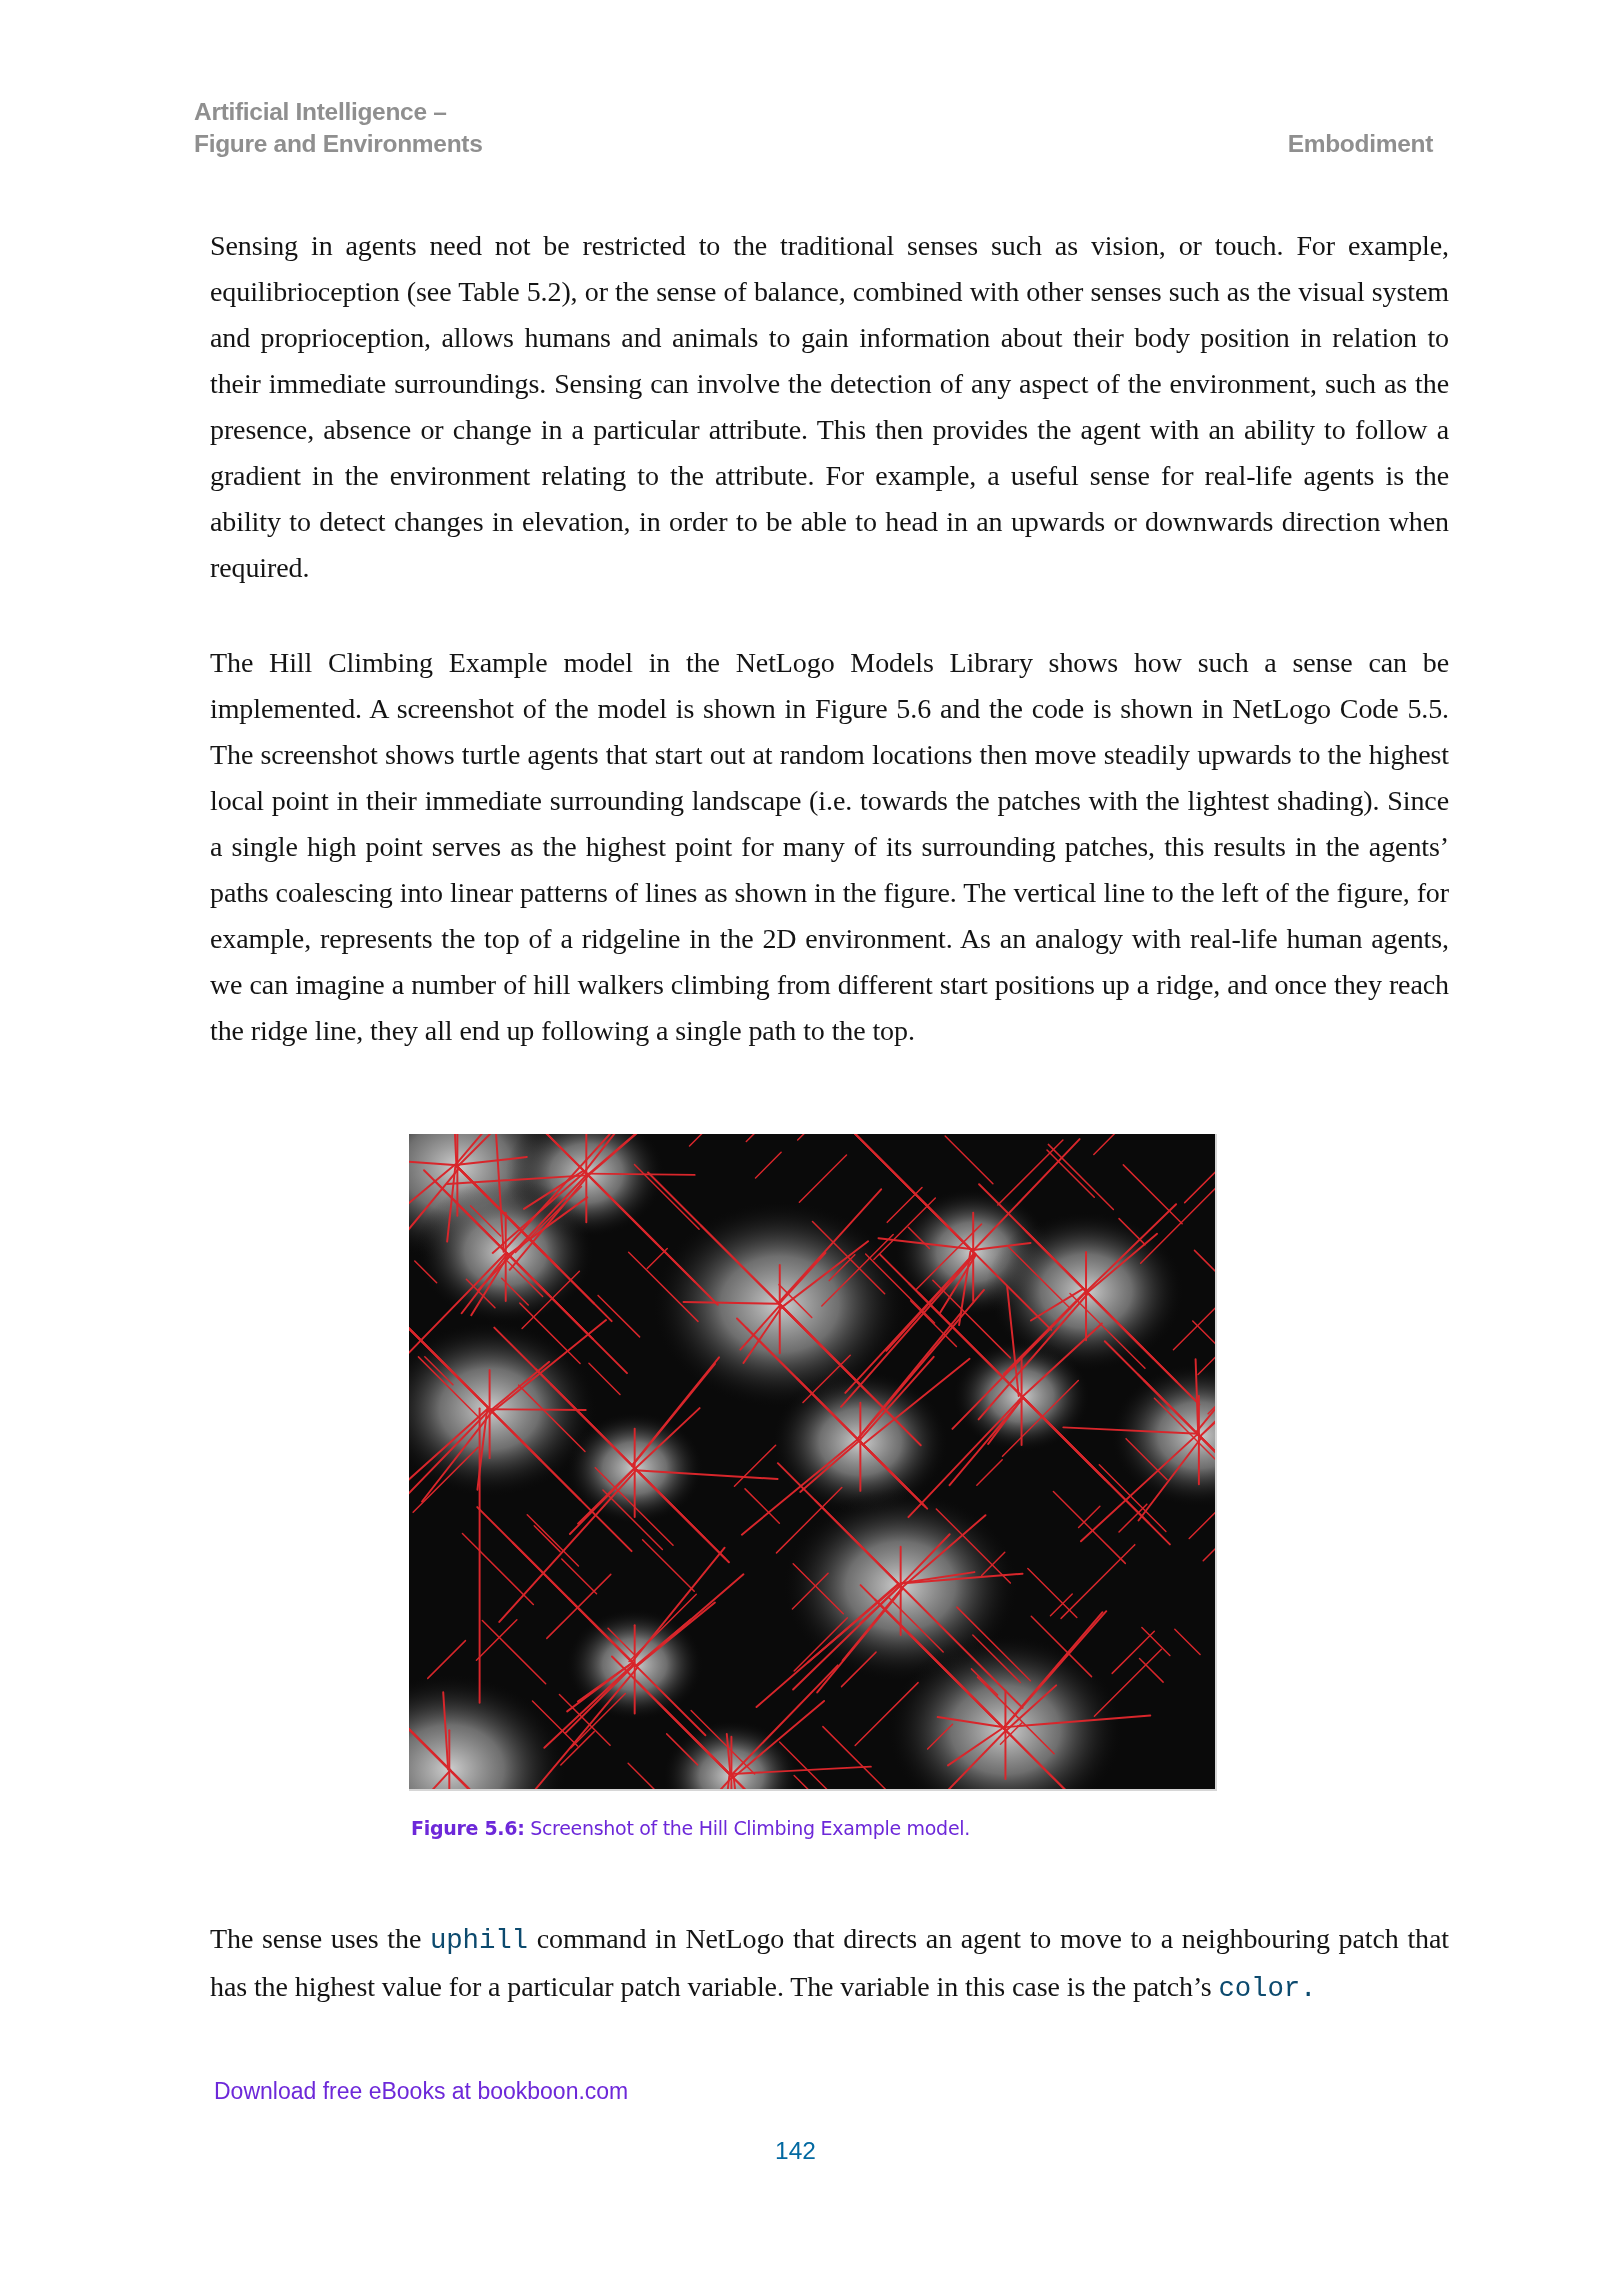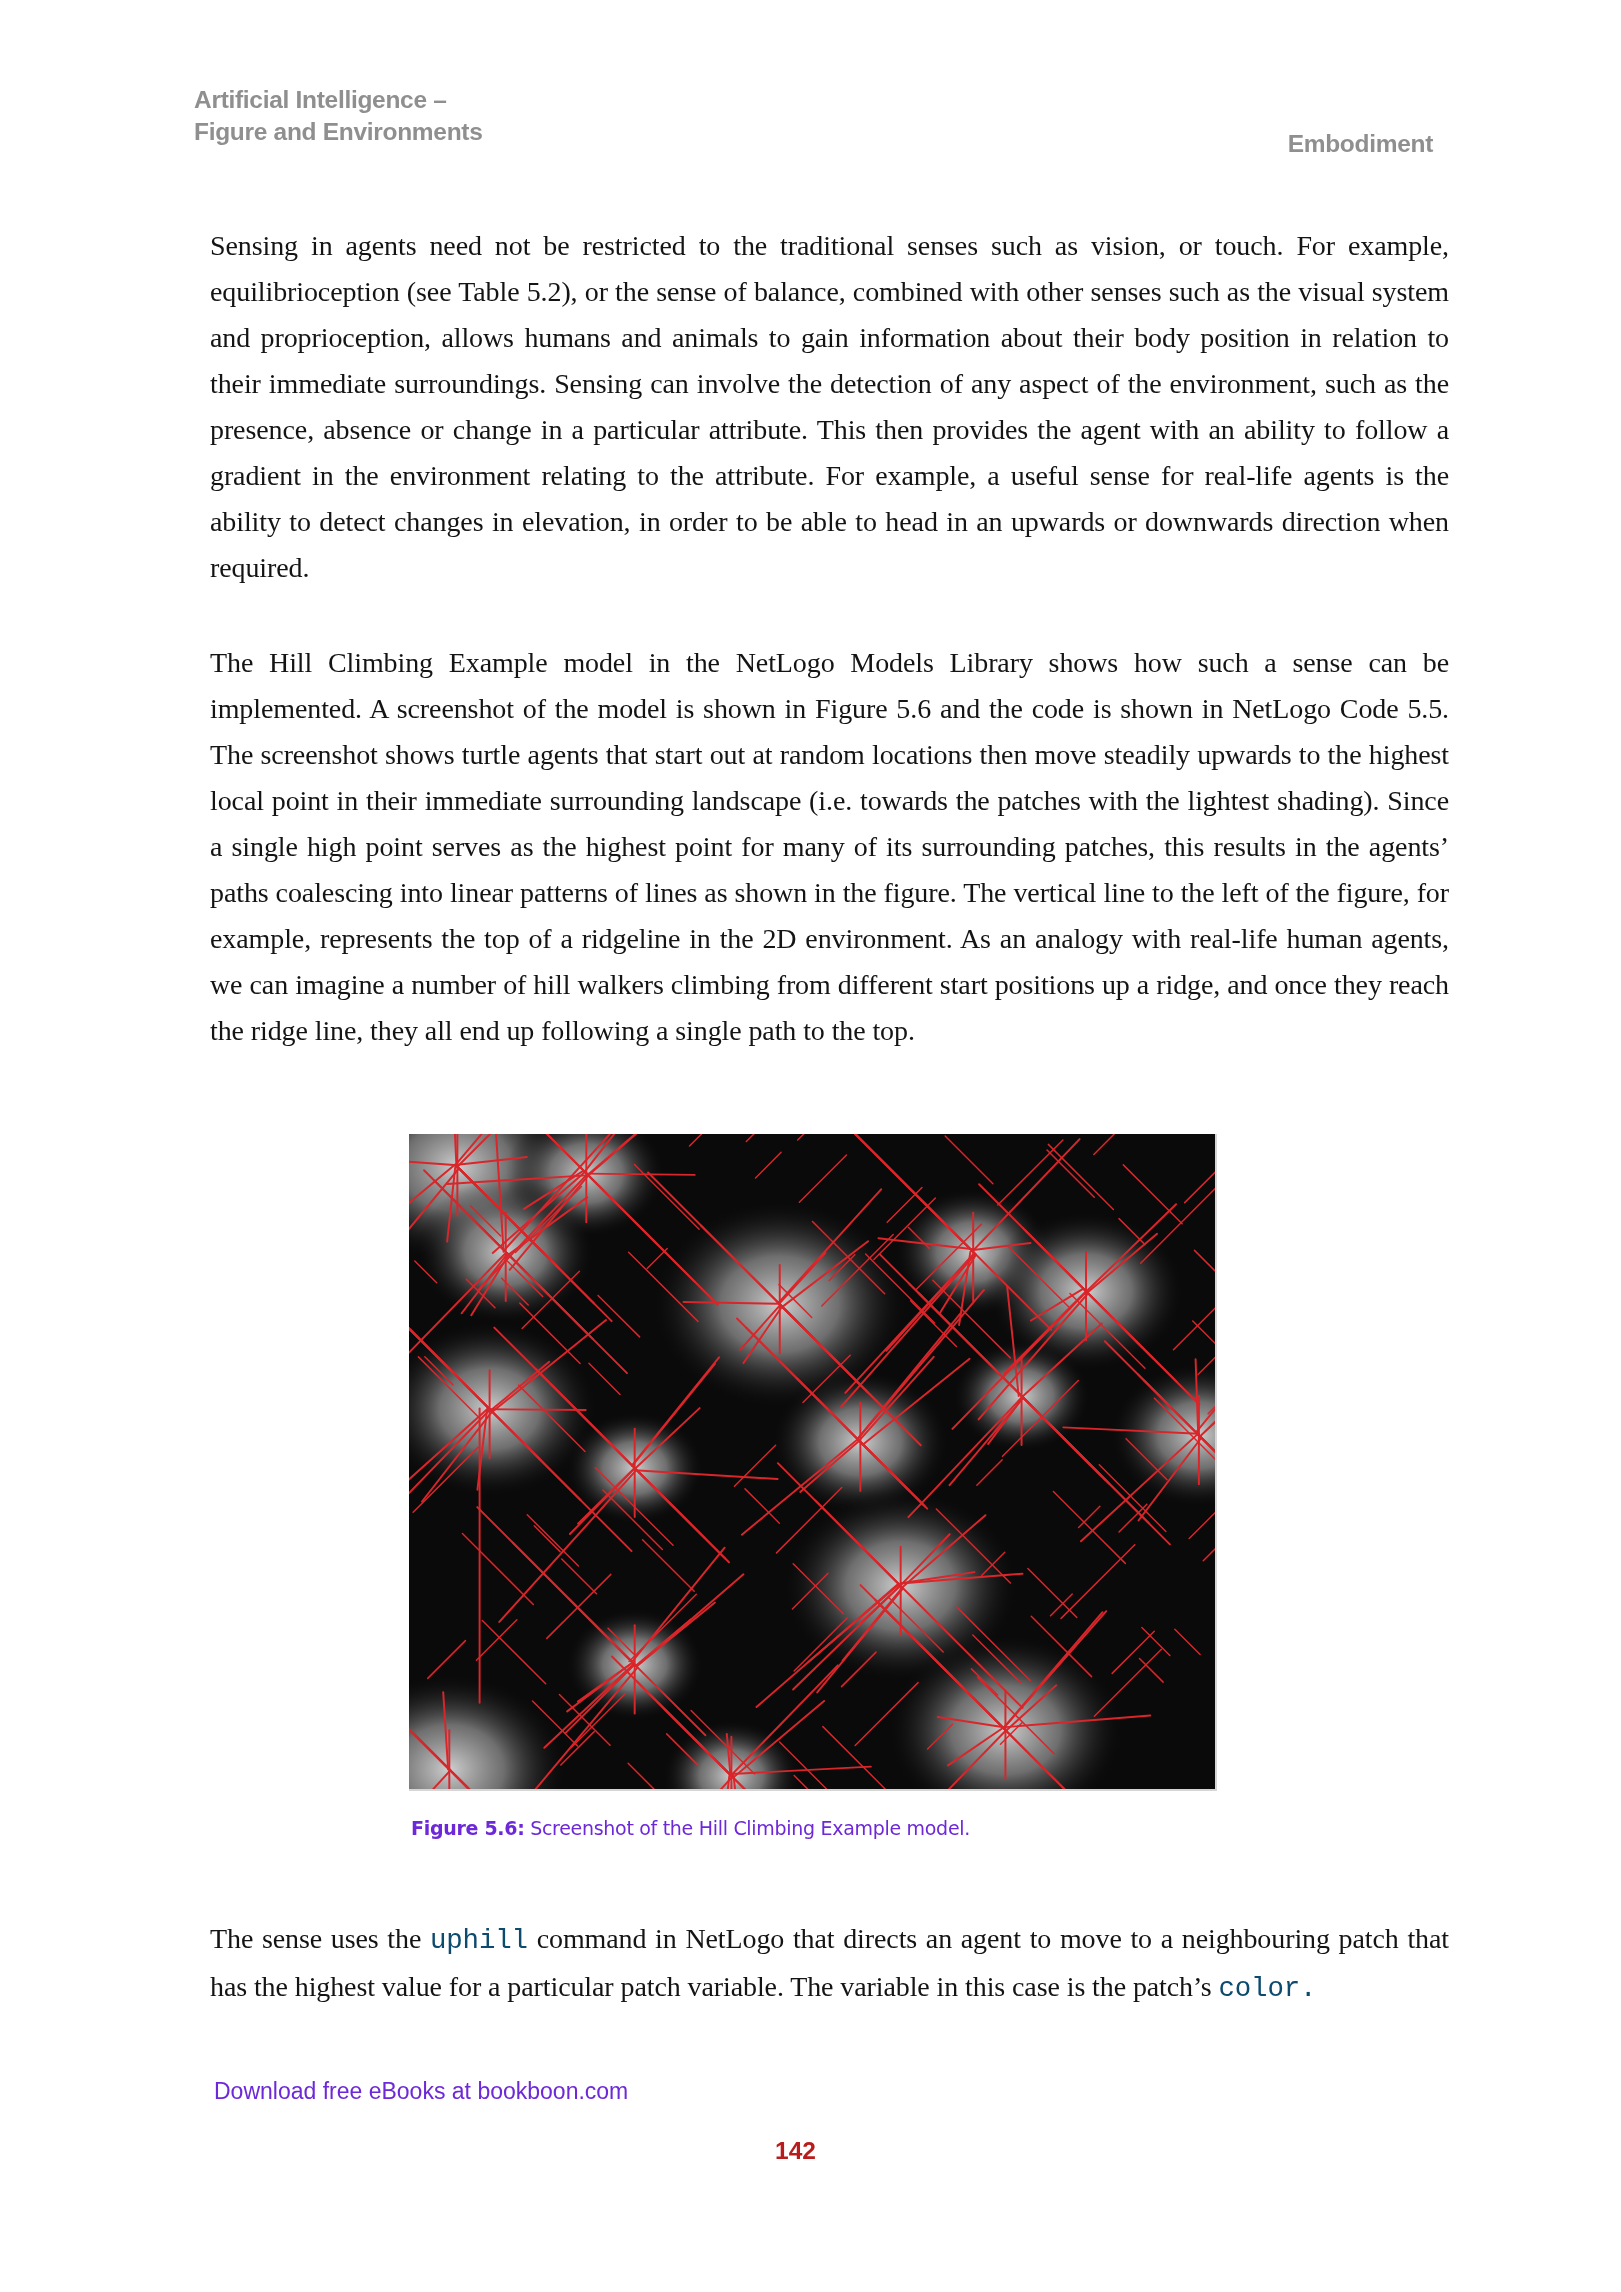--- a/index.html
+++ b/index.html
@@ -18,21 +18,21 @@
       top: 80px;
       left: 194px;
       width: 1239px;
       font-family: "Liberation Sans", "DejaVu Sans", sans-serif;
       font-weight: bold;
       font-size: 24.5px;
       line-height: 32px;
       color: #8f8f8f;
       letter-spacing: -0.3px;
     }
-    .running-head .left { position: absolute; left: 0; top: 4px; }
+    .running-head .left { position: absolute; left: 0; top: 16px; }
     .running-head .right { position: absolute; right: 0; top: 48px; }
 
     .body-text {
       position: absolute;
       left: 194px;
       width: 1239px;
       font-family: "Liberation Serif", "DejaVu Serif", serif;
       font-size: 28px;
       line-height: 46px;
       color: #141414;
@@ -82,23 +82,23 @@
       font-size: 23px;
       color: #6d28d9;
     }
     .page-number {
       position: absolute;
       left: 0;
       width: 1591px;
       top: 2137px;
       text-align: center;
       font-family: "Liberation Sans", "DejaVu Sans", sans-serif;
-      font-weight: bold;
+      font-weight: normal;
       font-size: 24.5px;
-      color: #b91c1c;
+      color: #0369a1;
     }
   </style>
 </head>
 <body>
 
 <div class="running-head">
   <div class="left">
     <div>Artificial Intelligence –</div>
     <div>Figure and Environments</div>
   </div>

